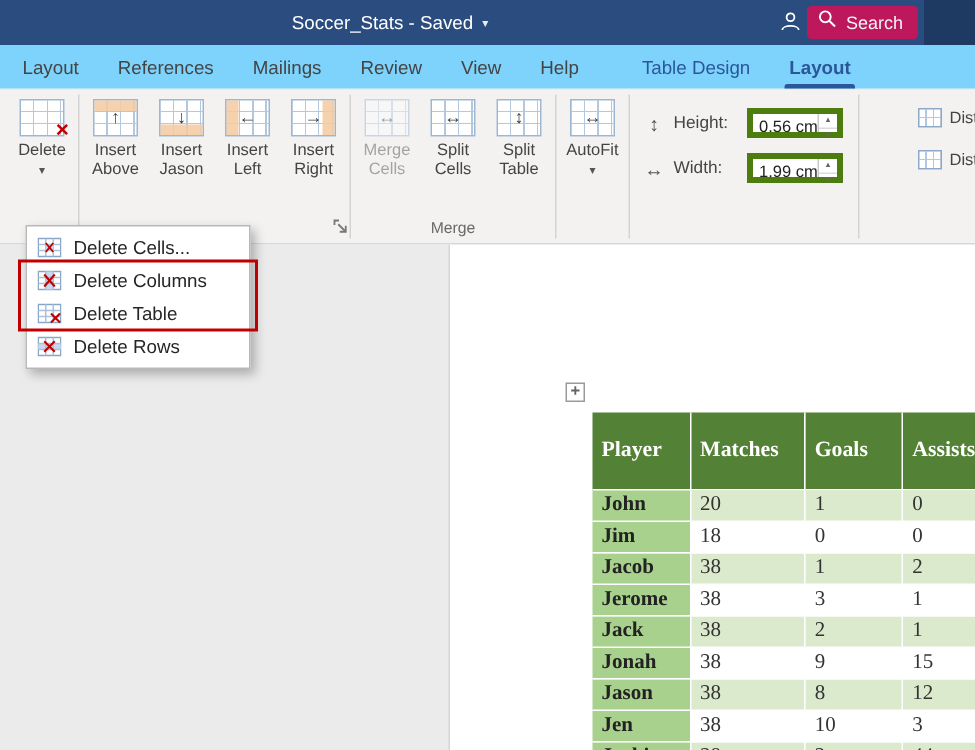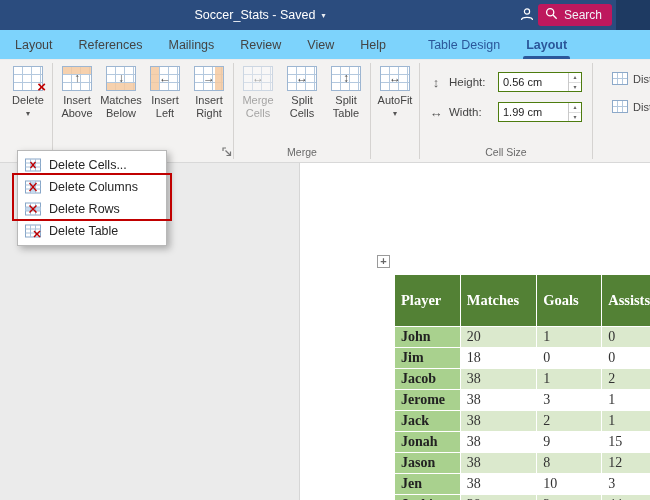--- a/index.html
+++ b/index.html
@@ -59,21 +59,21 @@
              font-size:12px; color:#3d3d3d; font-weight:bold; }
   .tico .redx { position:absolute; right:-4px; bottom:-6px; color:#c00000; font-size:15px; font-weight:bold; }
 
   .launcher { position:absolute; left:222px; top:84px; cursor:default; }
 
   
   .cellsize .rbtns { flex-direction:column; align-items:flex-start; padding:12px 8px 0 6px; gap:10px; }
   .cs-row { display:flex; align-items:center; gap:5px; }
   .cs-glyph { width:16px; text-align:center; font-size:13px; color:#555; }
   .cs-label { width:44px; font-size:11.5px; color:#444; }
-  .spin { display:flex; width:84px; height:20px; background:#fff; border:1px solid #4d7c0f; }
+  .spin { display:flex; width:64px; height:20px; background:#fff; border:4px solid #4d7c0f; }
   .spin .val { flex:1; font-size:11px; padding:3px 0 0 4px; color:#222; white-space:nowrap; overflow:hidden; }
   .spin .arrows { width:13px; border-left:1px solid #c9c9c9; display:flex; flex-direction:column; }
   .spin .arrows span { flex:1; font-size:6px; line-height:9px; text-align:center; color:#666; cursor:default; }
   .spin .arrows span:first-child { border-bottom:1px solid #dcdcdc; }
 
   
   .distgroup { position:absolute; left:612px; top:12px; display:flex; flex-direction:column; gap:15px; }
   .dist-item { display:flex; align-items:center; gap:5px; font-size:11px; color:#444; white-space:nowrap; }
   .mgrid { flex:0 0 auto; width:16px; height:13px; border:1px solid #8ca9c9; background:#fff;
            background-image:
@@ -188,21 +188,21 @@
             <span class="hl hl-top"></span>
             <span class="g">↑</span>
           </span>
           <span>Insert Above</span>
         </div>
         <div class="bigbtn">
           <span class="tico">
             <span class="hl hl-bottom"></span>
             <span class="g">↓</span>
           </span>
-          <span>Matches Below</span>
+          <span>Insert Jason</span>
         </div>
         <div class="bigbtn">
           <span class="tico">
             <span class="hl hl-left"></span>
             <span class="g">←</span>
           </span>
           <span>Insert Left</span>
         </div>
         <div class="bigbtn">
           <span class="tico">
@@ -284,21 +284,20 @@
           <span class="cs-label">Width:</span>
           <div class="spin">
             <span class="val">1.99 cm</span>
             <span class="arrows">
               <span>▴</span>
               <span>▾</span>
             </span>
           </div>
         </div>
       </div>
-      <div class="rlabel">Cell Size</div>
     </div>
 
     <div class="vsep"></div>
 
     <div class="distgroup">
       <div class="dist-item">
         <span class="mgrid"></span>
         <span>Distribute Rows</span>
       </div>
       <div class="dist-item">
@@ -403,39 +402,39 @@
         <line x1="0.5" y1="5" x2="15.5" y2="5" stroke="#a9c1da"></line>
         <line x1="0.5" y1="9" x2="15.5" y2="9" stroke="#a9c1da"></line>
         <line x1="4.5" y1="3" x2="11.5" y2="11" stroke="#c00000" stroke-width="1.4"></line>
         <line x1="11.5" y1="3" x2="4.5" y2="11" stroke="#c00000" stroke-width="1.4"></line>
       </svg>
       <span>Delete Columns</span>
     </div>
     <div class="mitem">
       <svg width="16" height="14" viewBox="0 0 16 14">
         <rect x="0.5" y="1" width="15" height="12" fill="#fff" stroke="#87a6c8"></rect>
+        <line x1="5.5" y1="1" x2="5.5" y2="13" stroke="#a9c1da"></line>
+        <line x1="10.5" y1="1" x2="10.5" y2="13" stroke="#a9c1da"></line>
+        <line x1="0.5" y1="5" x2="15.5" y2="5" stroke="#a9c1da"></line>
+        <line x1="0.5" y1="9" x2="15.5" y2="9" stroke="#a9c1da"></line>
+        <line x1="9" y1="7" x2="15" y2="13" stroke="#c00000" stroke-width="1.4"></line>
+        <line x1="15" y1="7" x2="9" y2="13" stroke="#c00000" stroke-width="1.4"></line>
+      </svg>
+      <span>Delete Table</span>
+    </div>
+    <div class="mitem">
+      <svg width="16" height="14" viewBox="0 0 16 14">
+        <rect x="0.5" y="1" width="15" height="12" fill="#fff" stroke="#87a6c8"></rect>
         <rect x="0.5" y="5" width="15" height="4" fill="#c6d9ee"></rect>
         <line x1="5.5" y1="1" x2="5.5" y2="13" stroke="#a9c1da"></line>
         <line x1="10.5" y1="1" x2="10.5" y2="13" stroke="#a9c1da"></line>
         <line x1="0.5" y1="5" x2="15.5" y2="5" stroke="#a9c1da"></line>
         <line x1="0.5" y1="9" x2="15.5" y2="9" stroke="#a9c1da"></line>
         <line x1="4.5" y1="3.5" x2="11.5" y2="10.5" stroke="#c00000" stroke-width="1.4"></line>
         <line x1="11.5" y1="3.5" x2="4.5" y2="10.5" stroke="#c00000" stroke-width="1.4"></line>
       </svg>
       <span>Delete Rows</span>
     </div>
-    <div class="mitem">
-      <svg width="16" height="14" viewBox="0 0 16 14">
-        <rect x="0.5" y="1" width="15" height="12" fill="#fff" stroke="#87a6c8"></rect>
-        <line x1="5.5" y1="1" x2="5.5" y2="13" stroke="#a9c1da"></line>
-        <line x1="10.5" y1="1" x2="10.5" y2="13" stroke="#a9c1da"></line>
-        <line x1="0.5" y1="5" x2="15.5" y2="5" stroke="#a9c1da"></line>
-        <line x1="0.5" y1="9" x2="15.5" y2="9" stroke="#a9c1da"></line>
-        <line x1="9" y1="7" x2="15" y2="13" stroke="#c00000" stroke-width="1.4"></line>
-        <line x1="15" y1="7" x2="9" y2="13" stroke="#c00000" stroke-width="1.4"></line>
-      </svg>
-      <span>Delete Table</span>
-    </div>
   </div>
 
   <div class="redbox"></div>
 
 </div>
 
 </body></html>

